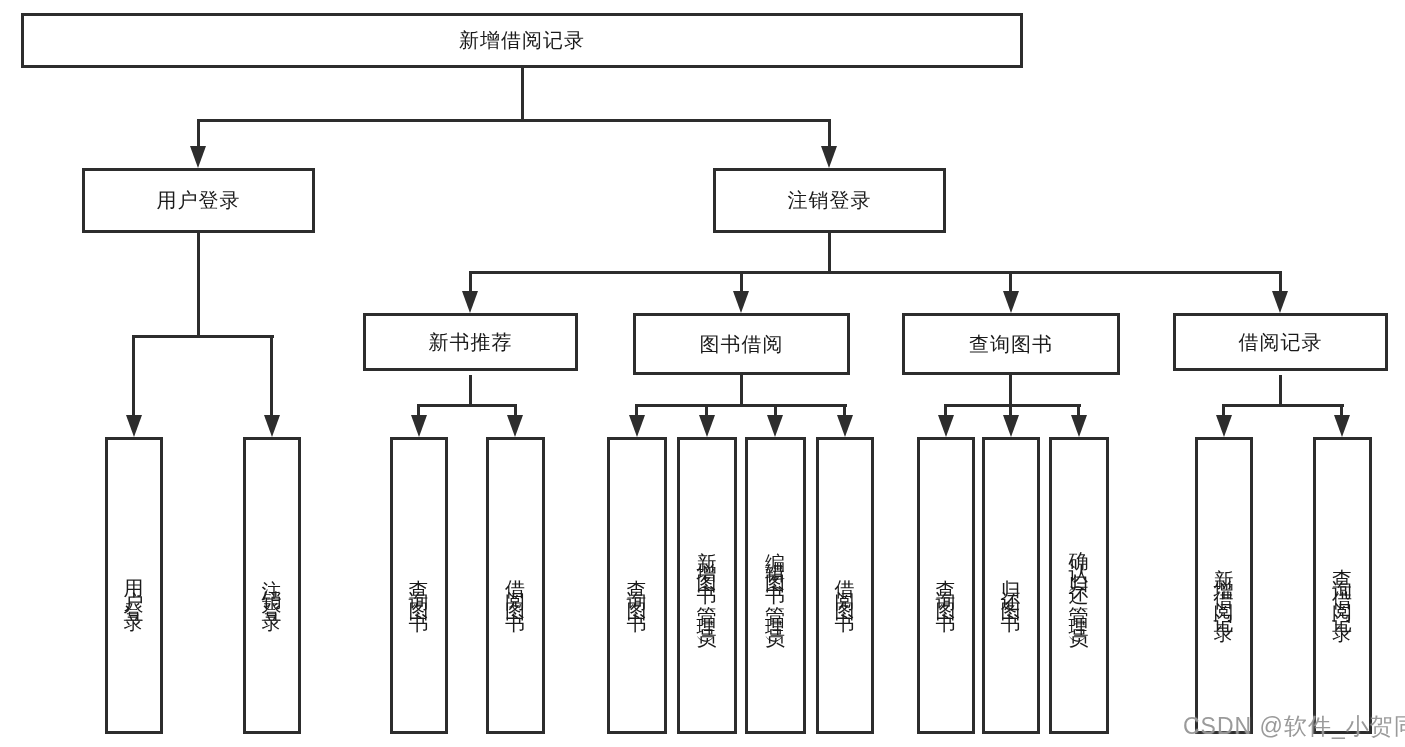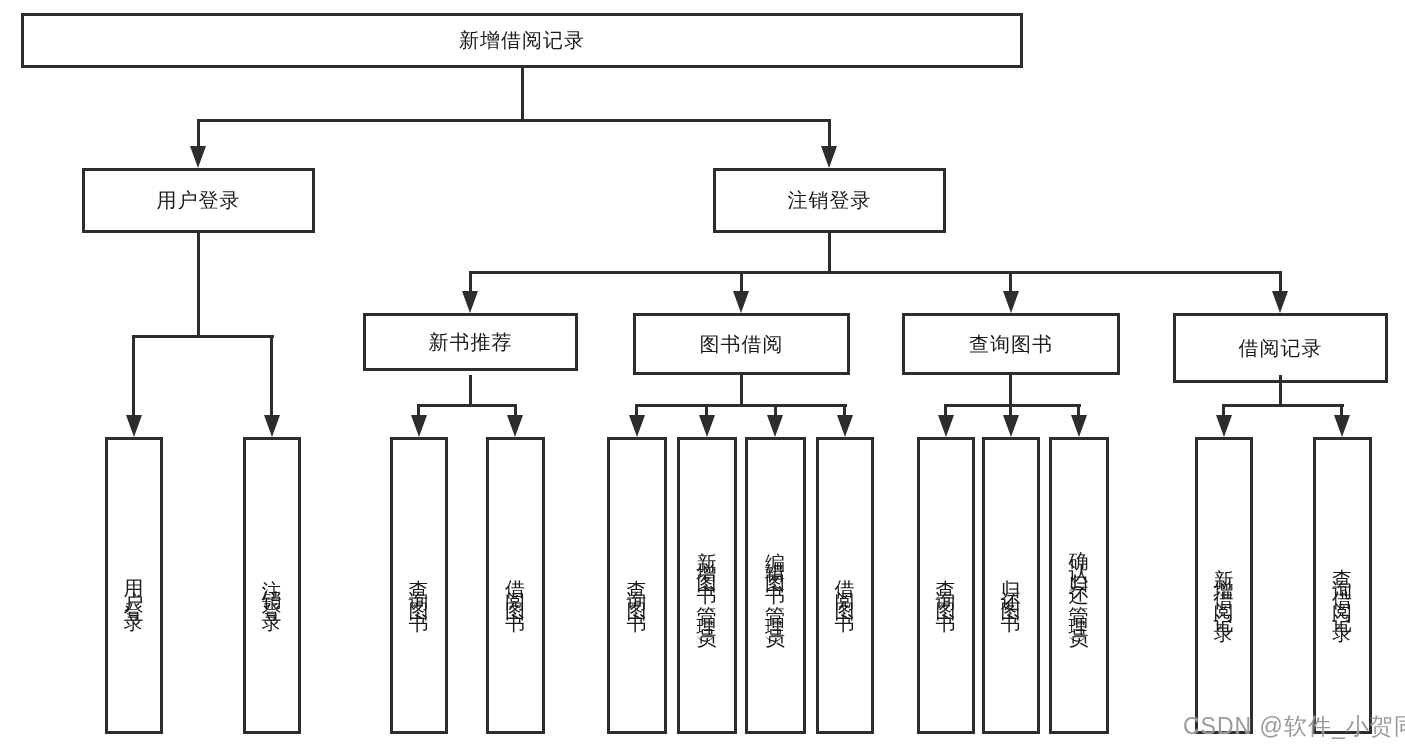--- a/index.html
+++ b/index.html
@@ -80,21 +80,21 @@
 
   <div class="box h" style="left:363px;top:313px;width:215px;height:58px">
     <span>新书推荐</span>
   </div>
   <div class="box h" style="left:633px;top:313px;width:217px;height:62px">
     <span>图书借阅</span>
   </div>
   <div class="box h" style="left:902px;top:313px;width:218px;height:62px">
     <span>查询图书</span>
   </div>
-  <div class="box h" style="left:1173px;top:313px;width:215px;height:70px">
+  <div class="box h" style="left:1173px;top:313px;width:215px;height:58px">
     <span>借阅记录</span>
   </div>
 
   <div class="vl" style="left:469px;top:375px;height:31px"></div>
   <div class="hl" style="left:418px;top:404px;width:99px"></div>
   <div class="vl" style="left:417px;top:404px;height:16px"></div>
   <div class="ar" style="left:411px;top:415px"></div>
   <div class="vl" style="left:514px;top:404px;height:16px"></div>
   <div class="ar" style="left:507px;top:415px"></div>
   <div class="box v" style="left:390px;top:437px;width:58px;height:297px">

